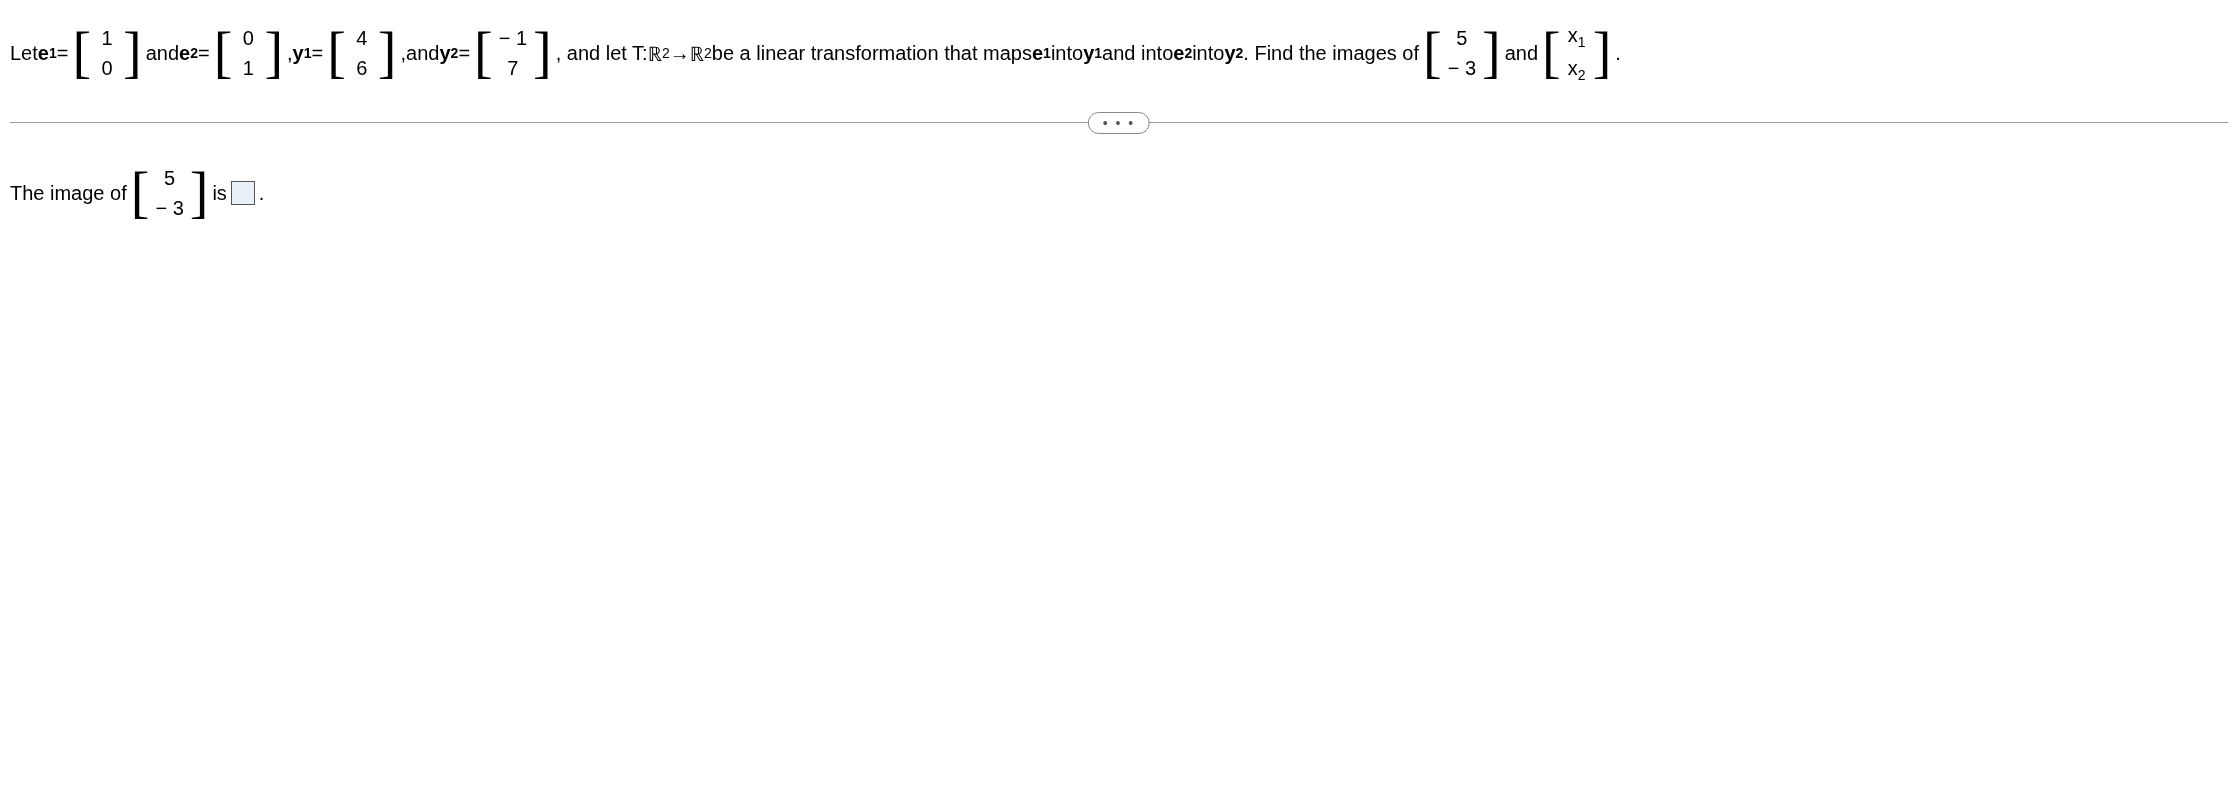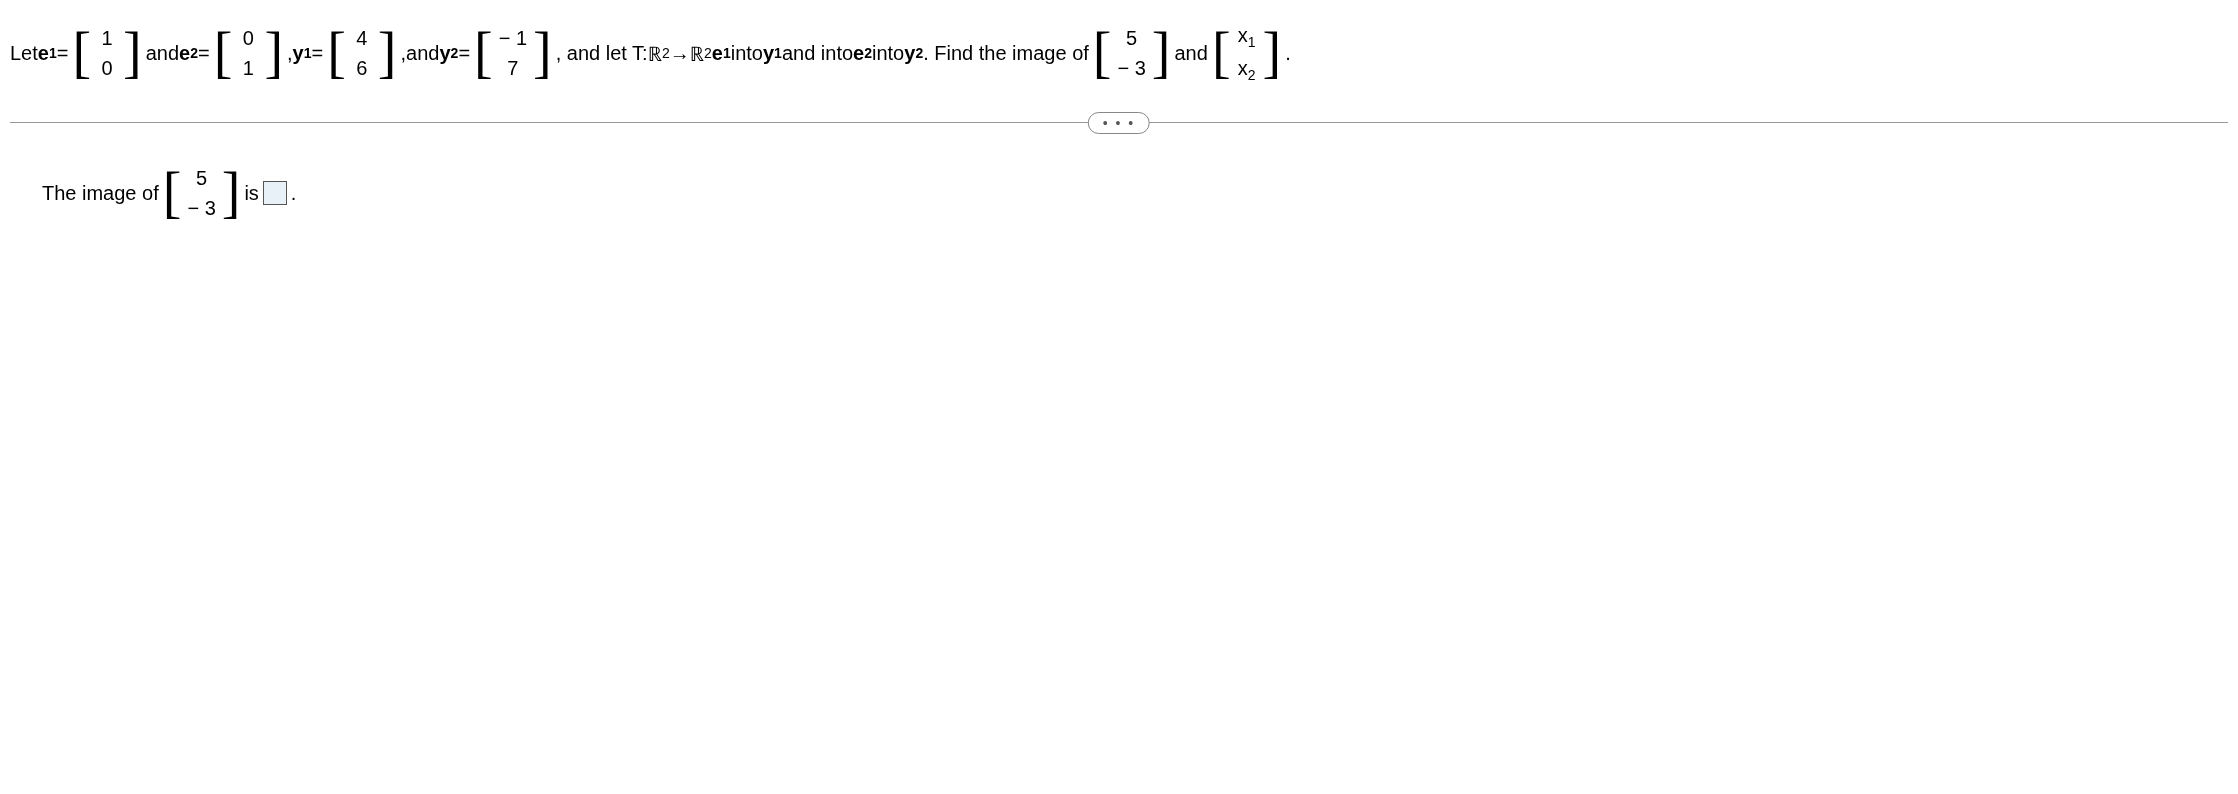--- a/index.html
+++ b/index.html
@@ -79,21 +79,20 @@
       border-radius: 12px;
       padding: 2px 14px;
       font-size: 14px;
       letter-spacing: 2px;
       color: #555;
       cursor: pointer;
     }
     .answer-row {
       display: flex;
       align-items: center;
-      margin-left: 32px;
     }
     .answer-box {
       display: inline-block;
       width: 24px;
       height: 24px;
       border: 1px solid #555;
       background: #e8f0f8;
       margin: 0 4px;
     }
     .sub-var {
@@ -164,40 +163,41 @@
     <span class="bracket-right">]</span>
   </span>
   <span>, and let T: </span>
   <span>
     <span class="rset">ℝ</span>
       <sup>2</sup>
       <span>→</span>
       <span class="rset">ℝ</span>
       <sup>2</sup>
   </span>
+  <span> be a linear transformation that maps </span>
   <span class="bold">
     <span>e</span>
       <sub>1</sub>
   </span>
   <span> into </span>
   <span class="bold">
     <span>y</span>
       <sub>1</sub>
   </span>
   <span> and into </span>
   <span class="bold">
     <span>e</span>
       <sub>2</sub>
   </span>
   <span> into </span>
   <span class="bold">
     <span>y</span>
       <sub>2</sub>
   </span>
-  <span>. Find the image of </span>
+  <span>. Find the images of </span>
   <span class="matrix">
     <span class="bracket-left">[</span>
     <span class="matrix-col">
       <span>5</span>
       <span>− 3</span>
     </span>
     <span class="bracket-right">]</span>
   </span>
   <span> and </span>
   <span class="matrix">

